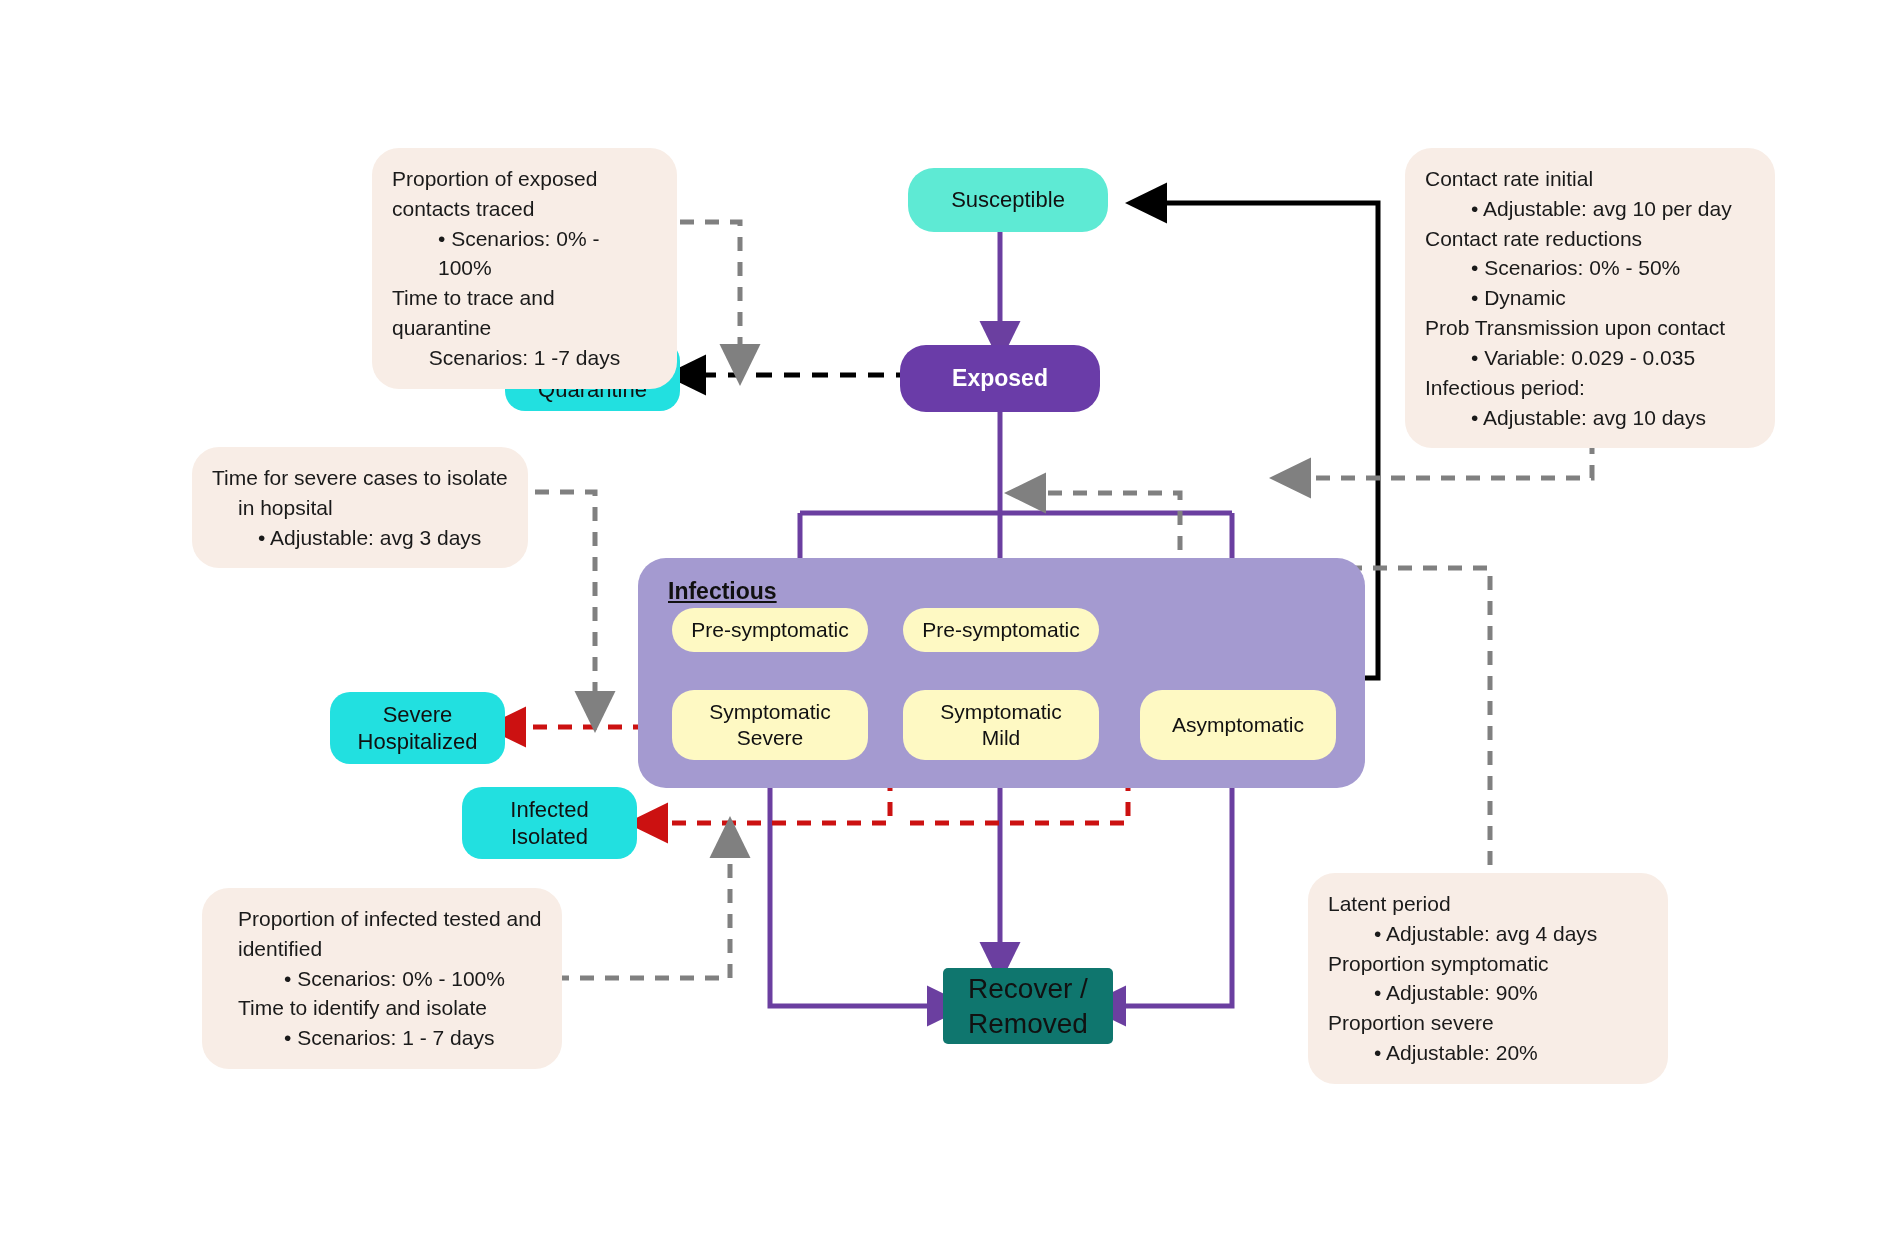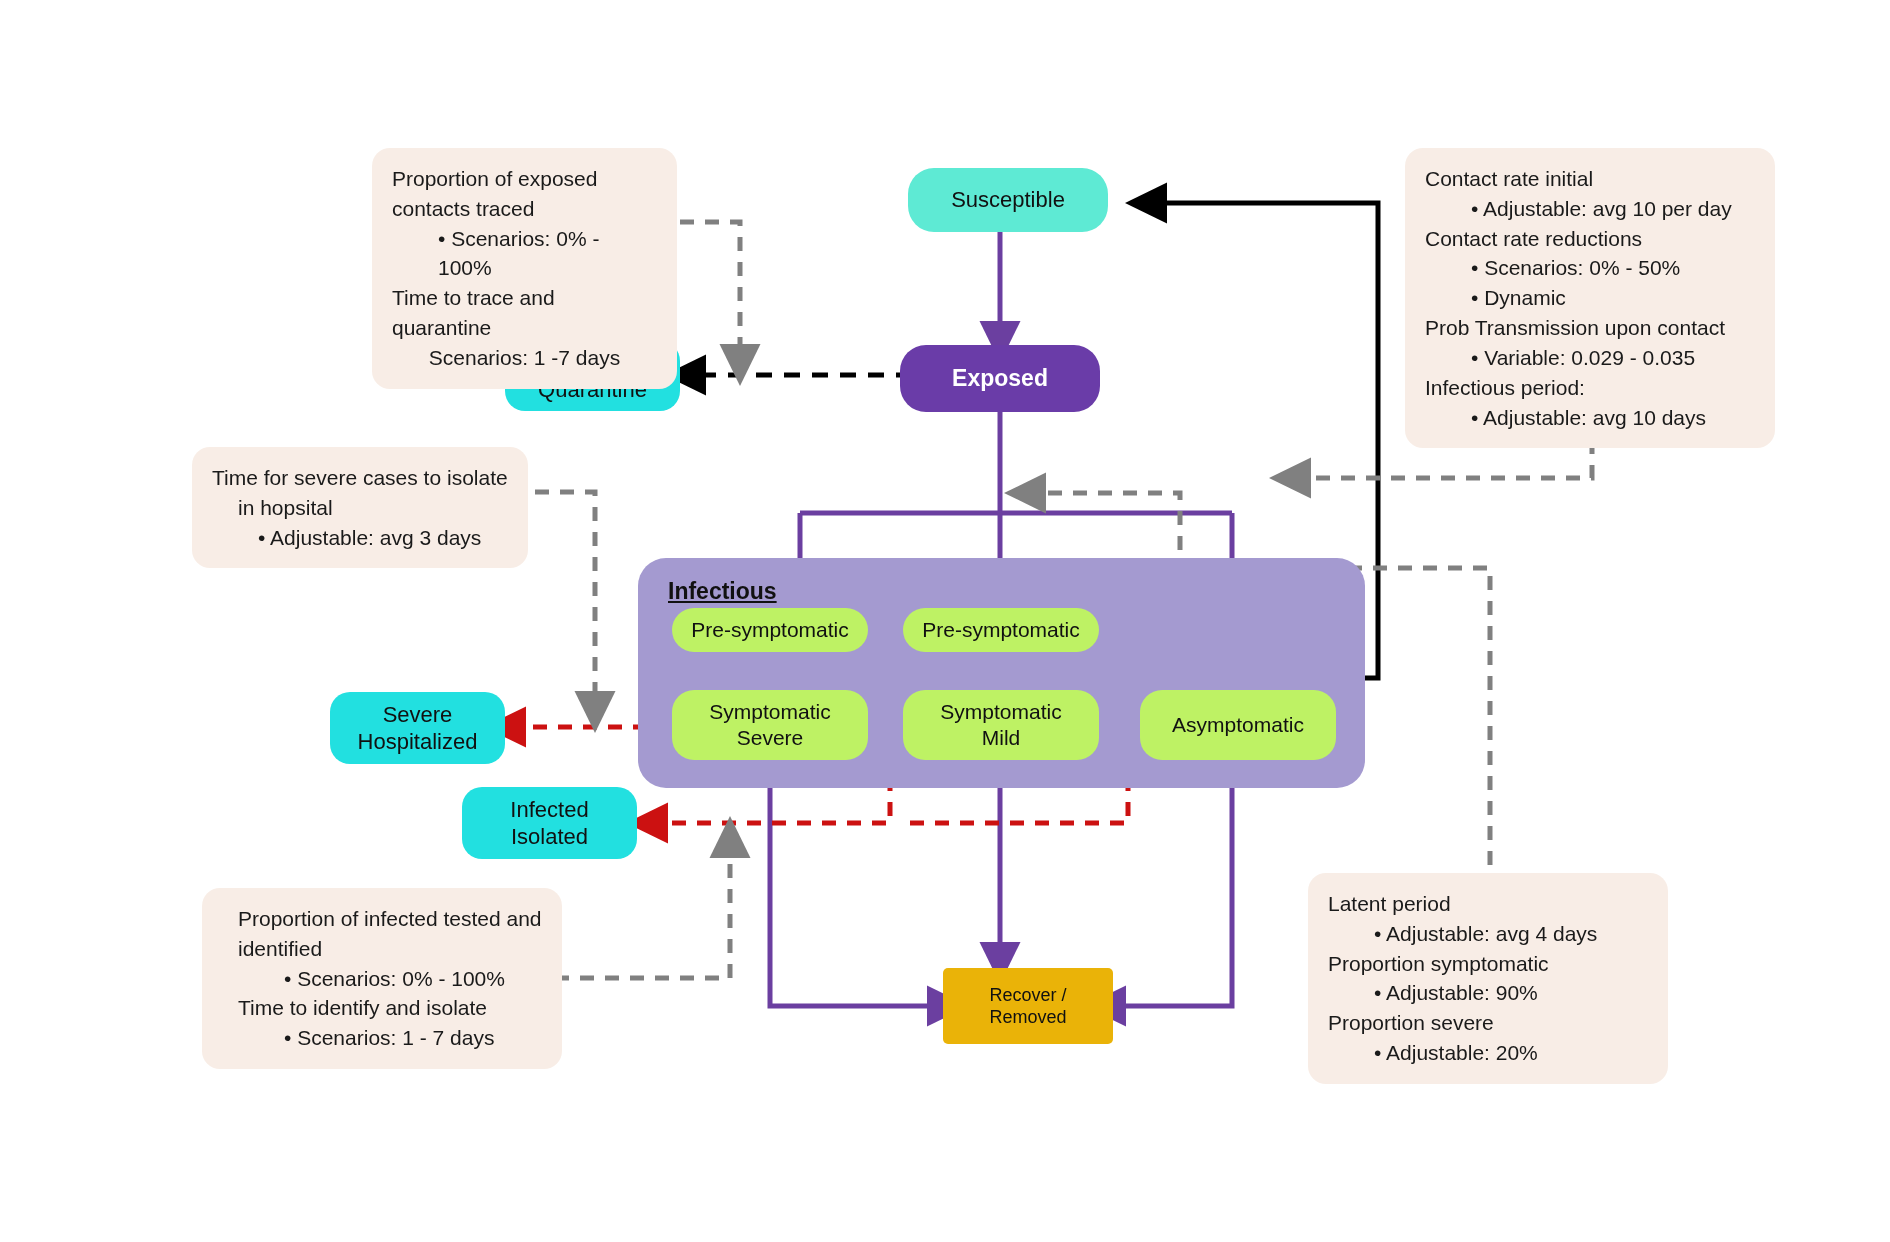--- a/index.html
+++ b/index.html
@@ -10,27 +10,27 @@
   #svg-layer{position:absolute;left:0;top:0;width:1890px;height:1242px;}
 
   .node{position:absolute;box-sizing:border-box;display:flex;
         align-items:center;justify-content:center;text-align:center;
         line-height:1.25;color:#111111;}
 
   .n-susceptible{background:#5eead4;border-radius:26px;font-size:22px;}
   .n-exposed{background:#6A3CA8;border-radius:26px;color:#ffffff;
              font-weight:bold;font-size:23px;}
   .n-cyan{background:#22E0E0;border-radius:20px;font-size:22px;}
-  .n-green{background:#eab308;border-radius:5px;font-size:18px;}
-  .n-orange{background:#bef264;border-radius:22px;font-size:21px;}
+  .n-green{background:#0f766e;border-radius:5px;font-size:28px;}
+  .n-orange{background:#fef9c3;border-radius:22px;font-size:21px;}
 
   .infectious-box{position:absolute;background:#A49AD0;border-radius:28px;}
   .infectious-title{position:absolute;font-weight:bold;font-size:23px;color:#111;text-decoration:underline;}
 
-  .ann{position:absolute;background:#F8EDE6;border-radius:18px;
+  .ann{position:absolute;background:#F8EDE6;border-radius:27px;
        box-sizing:border-box;font-size:21px;color:#1a1a1a;line-height:1.42;
        padding:16px 20px;}
   .ann .ind{padding-left:46px;}
   .ann .ind2{padding-left:26px;}
   .ann .ctr{text-align:center;}
 </style>
 </head>
 <body>
 
 <div id="canvas">

